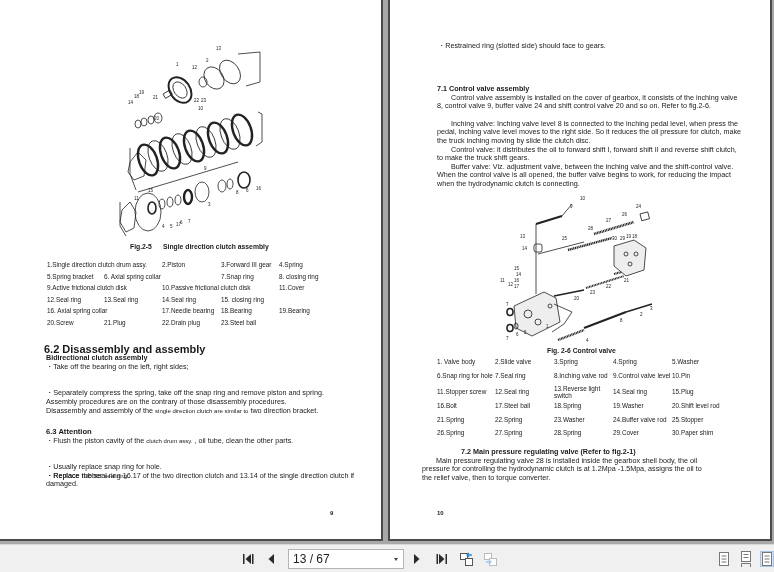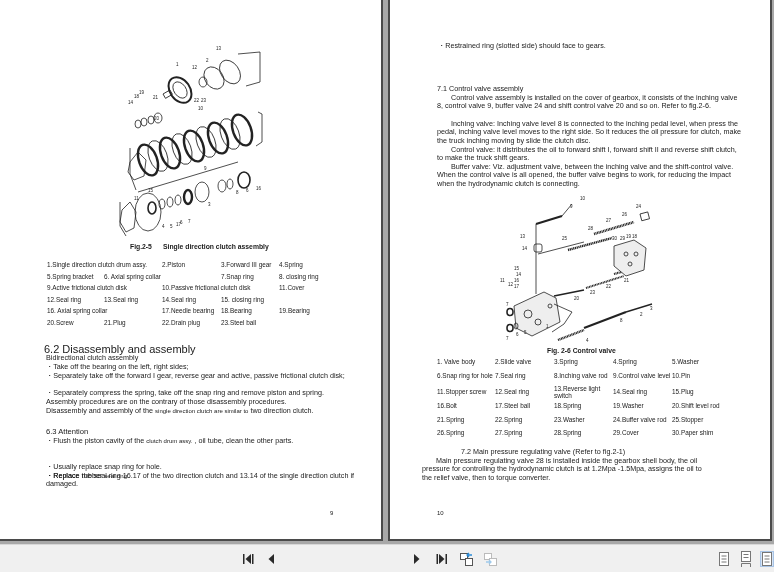--- a/index.html
+++ b/index.html
@@ -3,21 +3,21 @@
 <meta charset="utf-8">
 <style>
   * { box-sizing: border-box; margin: 0; padding: 0; }
   html, body { width: 774px; height: 572px; overflow: hidden; background: #a8a8a8; font-family: "Liberation Sans", sans-serif; }
   #viewer { position: absolute; left: 0; top: 0; width: 774px; height: 544px; background: #a8a8a8; overflow: hidden; }
   .page { position: absolute; top: 0; background: #fff; color: #111; border-right: 2px solid #4a4a4a; border-bottom: 2px solid #4a4a4a; }
   #page-left { left: 0; width: 383px; height: 541px; border-left: none; }
   #page-right { left: 388px; width: 384px; height: 541px; border-left: 2px solid #4a4a4a; }
   .txt { position: absolute; font-size: 7.2px; line-height: 8.3px; color: #1a1a1a; white-space: nowrap; }
   .wrap { white-space: normal; }
-  .b { font-weight: normal; }
+  .b { font-weight: bold; }
   .h2 { font-size: 9.2px; line-height: 11px; }
   .sm { font-size: 6px; }
   .cap { font-size: 6.8px; font-weight: bold; }
   table.parts { position: absolute; border-collapse: collapse; font-size: 6.4px; line-height: 7px; color: #1a1a1a; }
   table.parts td { vertical-align: middle; padding: 0; height: 11.5px; }
   .figure { position: absolute; }
   #toolbar { position: absolute; left: 0; top: 544px; width: 774px; height: 28px; background: #f0f0f0; border-top: 1px solid #d8d8d8; }
   .tb-btn { position: absolute; top: 6px; height: 16px; display: flex; align-items: center; justify-content: center; cursor: pointer; }
   #page-select { position: absolute; left: 288px; top: 4px; width: 116px; height: 20px; background: #fff; border: 1px solid #b4b4b4; font-size: 12px; line-height: 18px; padding-left: 4px; color: #222; }
   #page-select .arrow { position: absolute; right: 5px; top: 8px; width: 0; height: 0; border-left: 2.5px solid transparent; border-right: 2.5px solid transparent; border-top: 3px solid #444; }
@@ -149,25 +149,24 @@
         <td>22.Drain plug</td>
         <td>23.Steel ball</td>
         <td></td>
       </tr>
     </tbody>
       </table>
 
     <div class="txt b" style="left:44px;top:345px;font-size:11px;text-align:center;">6.2    Disassembly and assembly</div>
     <div class="txt b" style="left:46px;top:354px;">Bidirectional clutch assembly</div>
     <div class="txt" style="left:46px;top:363px;">・Take off the bearing on the left, right sides;</div>
-    <div class="txt wrap" style="left:46px;top:372px;width:310px;">・Separately take off the forward I gear, reverse gear and active, passive frictional clutch disk;</div>
     <div class="txt" style="left:46px;top:398px;">Assembly procedures are on the contrary of those disassembly procedures.</div>
     <div class="txt" style="left:46px;top:389px;">・Separately compress the spring, take off the snap ring and remove piston and spring.</div>
     <div class="txt" style="left:46px;top:407px;">
-      <span>Disassembly and assembly of the </span><span class="sm">single direction clutch are similar to</span><span> two direction clutch.</span>
+      <span>Disassembly and assembly of the </span><span class="sm">single direction clutch are similar to</span><span> two direction bracket.</span>
     </div>
 
     <div class="txt b" style="left:46px;top:428px;font-size:7.6px;">6.3 Attention</div>
     <div class="txt" style="left:46px;top:437px;">
       <span>・Flush the piston cavity of the </span><span class="sm">clutch drum assy.</span><span> , oil tube, clean the other parts.</span>
     </div>
     <div class="txt wrap" style="left:46px;top:472px;width:310px;">・Replace the seal ring 16.17 of the two direction clutch and 13.14 of the single direction clutch if damaged.</div>
     <div class="txt" style="left:46px;top:463px;">・Usually replace snap ring for hole.</div>
     <div class="txt" style="left:46px;top:472px;">
       <span>・Replace rubber </span><span class="sm">seal ring.</span>
@@ -323,20 +322,24 @@
         <rect x="1" y="2" width="1.5" height="10" fill="#2a2a2a"></rect>
         <polygon points="9,2 3.5,7 9,12" fill="#2a2a2a"></polygon>
         <rect x="10" y="2" width="1.5" height="10" fill="#2a2a2a"></rect>
       </svg>
   </div>
   <div class="tb-btn" style="left:264px;width:14px;">
     <svg width="10" height="14" viewBox="0 0 10 14">
         <polygon points="8,2 2.5,7 8,12" fill="#2a2a2a"></polygon>
       </svg>
   </div>
+  <div id="page-select">
+    <span>13 / 67</span>
+    <span class="arrow"></span>
+  </div>
   <div class="tb-btn" style="left:410px;width:14px;">
     <svg width="10" height="14" viewBox="0 0 10 14">
         <polygon points="2,2 7.5,7 2,12" fill="#2a2a2a"></polygon>
       </svg>
   </div>
   <div class="tb-btn" style="left:432px;width:18px;">
     <svg width="14" height="14" viewBox="0 0 14 14">
         <rect x="2.5" y="2" width="1.5" height="10" fill="#2a2a2a"></rect>
         <polygon points="5,2 10.5,7 5,12" fill="#2a2a2a"></polygon>
         <rect x="11.5" y="2" width="1.5" height="10" fill="#2a2a2a"></rect>

